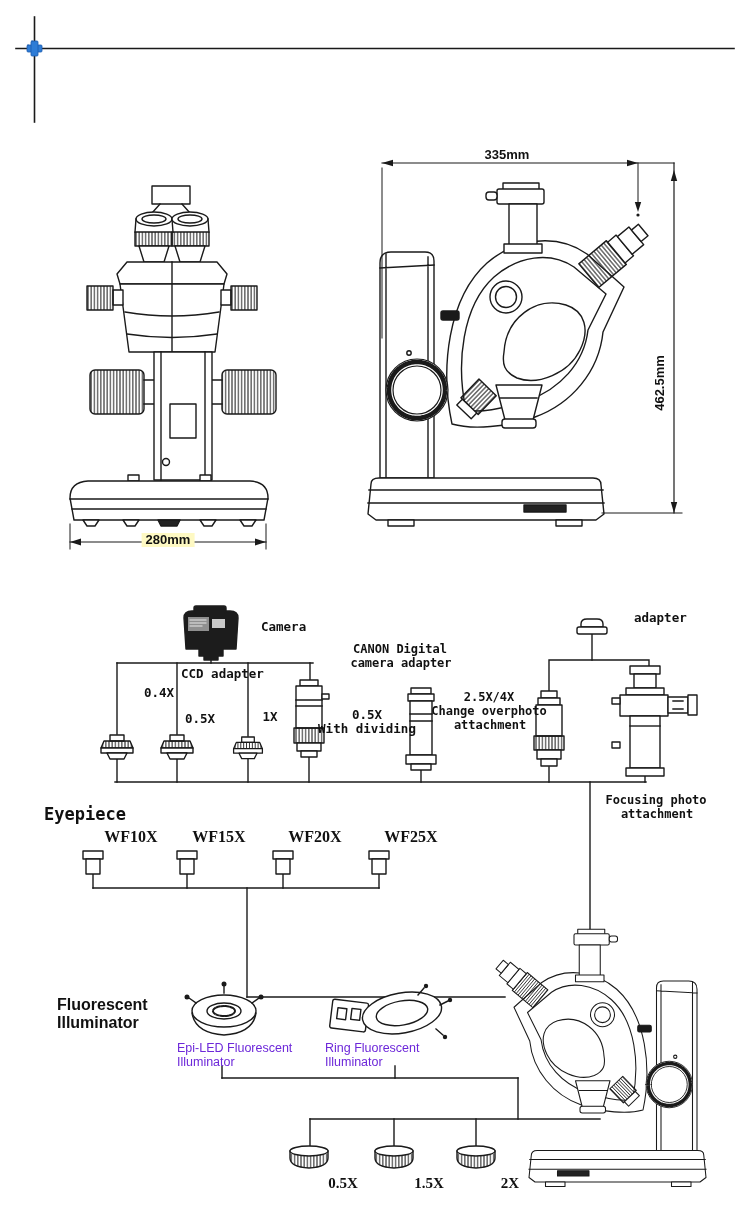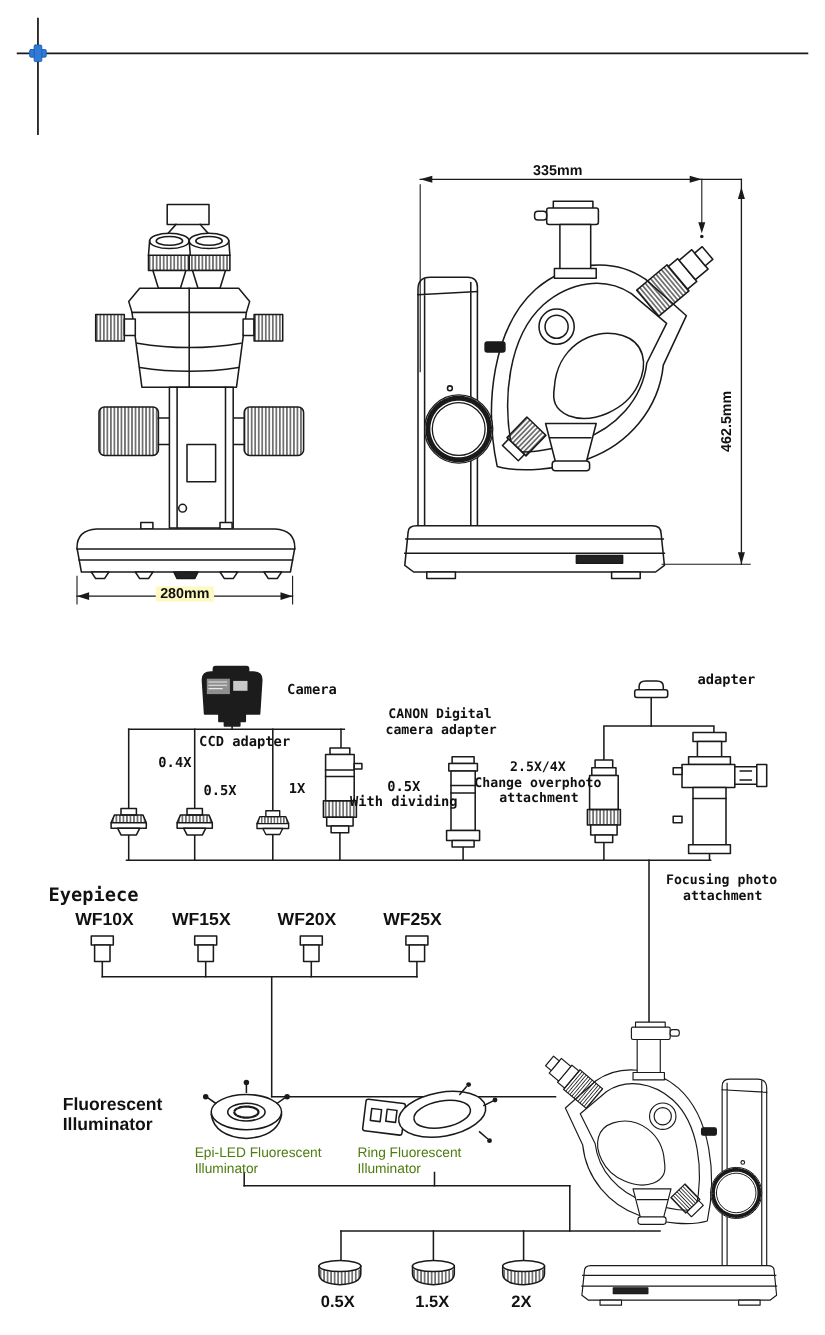--- a/index.html
+++ b/index.html
@@ -3,24 +3,24 @@
 <meta charset="utf-8">
 <style>
   html,body{margin:0;padding:0;background:#fff;}
   .page{position:relative;width:750px;height:1214px;background:#fff;overflow:hidden;
         font-family:"Liberation Sans",sans-serif;}
   svg{position:absolute;left:0;top:0;}
   .lbl{position:absolute;color:#111;white-space:nowrap;line-height:1.05;}
   .c{transform:translateX(-50%);}
   .cad{font-family:"DejaVu Sans Mono",monospace;font-weight:700;font-size:12.5px;}
   .cad-sm{font-family:"DejaVu Sans Mono",monospace;font-weight:700;font-size:12px;}
-  .cad-lg{font-family:Liberation Sans, sans-serif;font-weight:700;font-size:16px;}
+  .cad-lg{font-family:Liberation Serif, serif;font-weight:700;font-size:16px;margin-left:36px;}
   .cad-xl{font-family:"DejaVu Sans Mono",monospace;font-weight:700;font-size:17px;}
   .sans-b{font-family:"Liberation Sans",sans-serif;font-weight:700;font-size:16px;}
-  .sans-r{font-family:"Liberation Sans",sans-serif;font-weight:400;font-size:12.5px;color:#4d7c0f;}
+  .sans-r{font-family:"Liberation Sans",sans-serif;font-weight:400;font-size:12.5px;color:#6d28d9;}
   .dim{font-family:"Liberation Sans",sans-serif;font-weight:700;font-size:13px;}
   .dim-bg{background:#fef9c3;padding:0 4px;}
   .rot{transform:translate(-50%,-50%) rotate(-90deg);}
   .title{position:absolute;left:385px;top:46px;transform:translateX(-50%);
     font-family:"Liberation Serif",serif;font-weight:700;font-size:40px;letter-spacing:1px;
     background:linear-gradient(110deg,#8d5cf0 0%,#e05ad4 10%,#49b4f2 22%,#8157ea 33%,
       #e263d6 45%,#53a9f5 57%,#9950e8 68%,#ec5ed2 80%,#4f7df0 91%,#b14de0 100%);
     -webkit-background-clip:text;background-clip:text;color:transparent;white-space:nowrap;}
 </style>
 </head>

